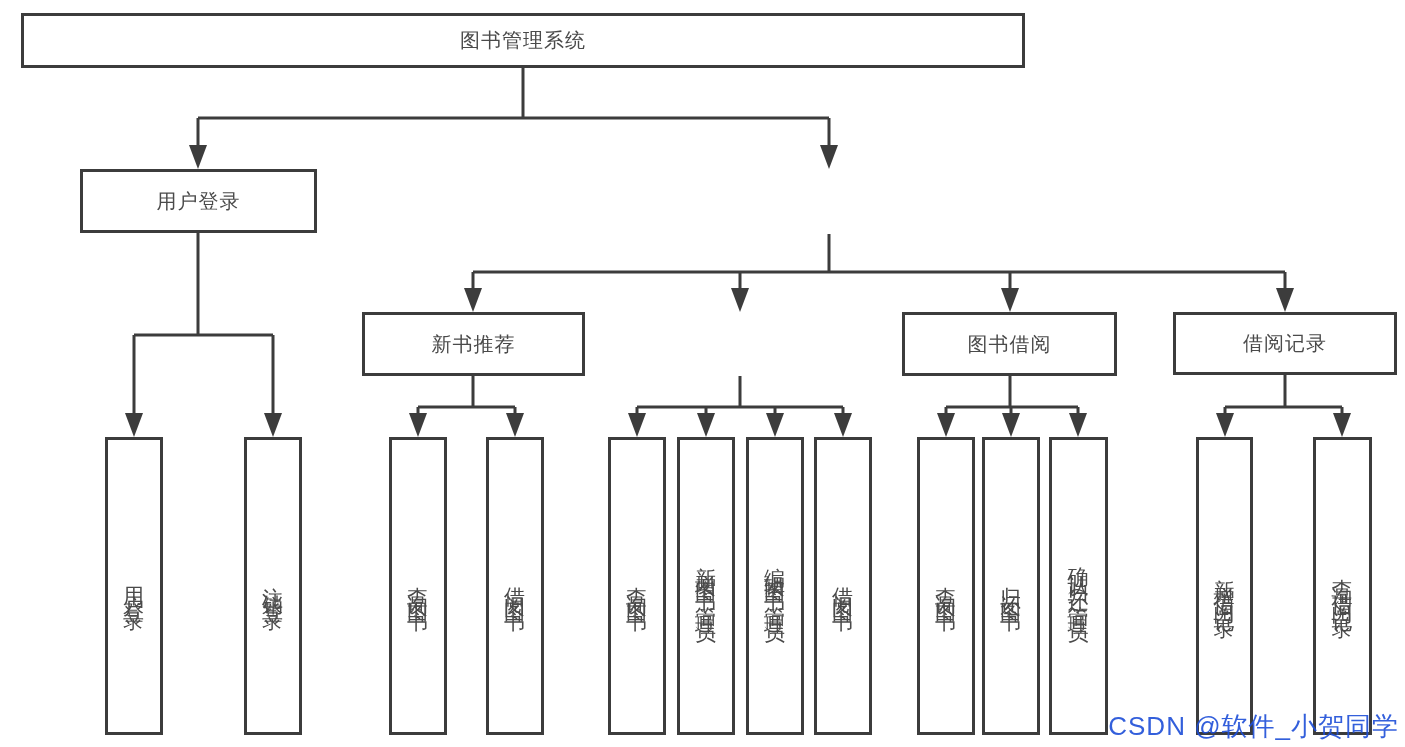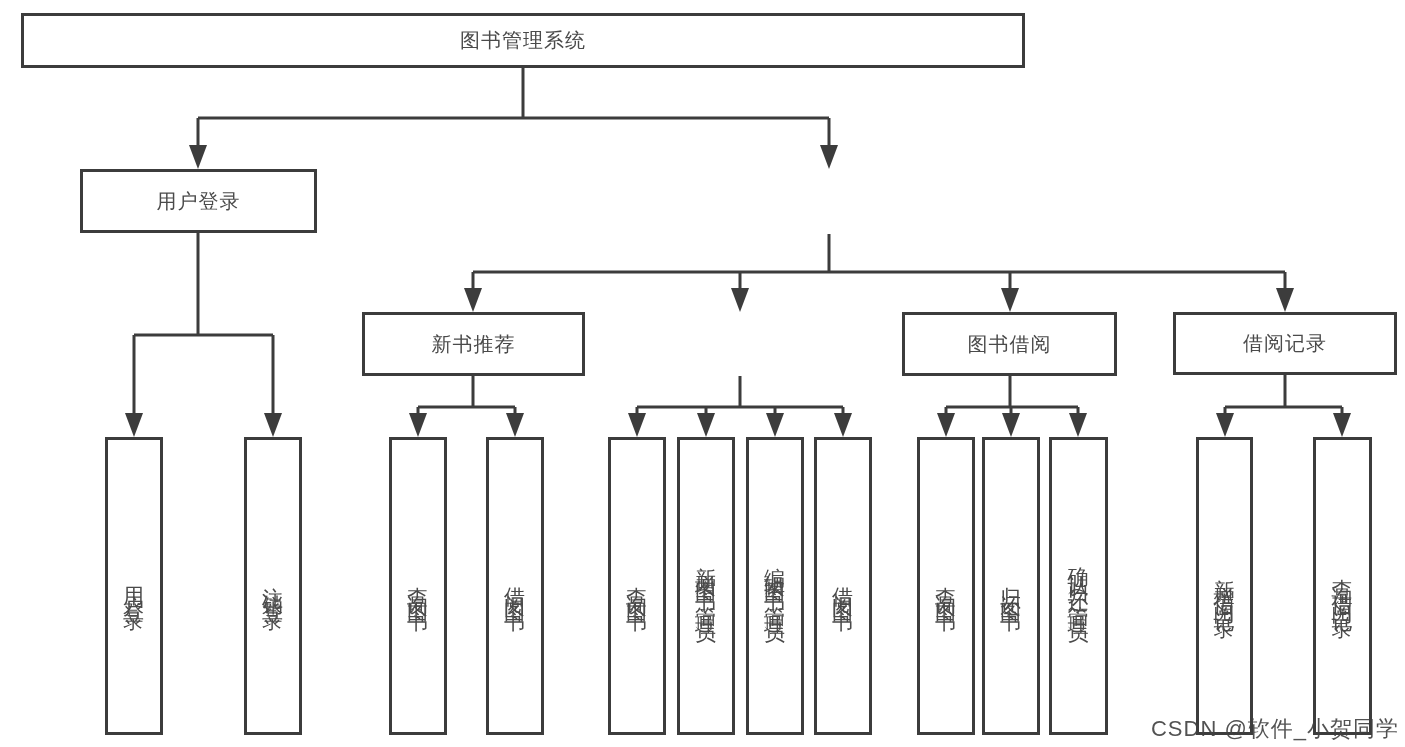--- a/index.html
+++ b/index.html
@@ -32,22 +32,22 @@
     text-orientation:mixed;
     font-size:21px;
     letter-spacing:8px;
     line-height:1;
   }
   #watermark{
     position:absolute;
     right:6px;
     bottom:3px;
     z-index:5;
-    font-size:22px;
-    color:#404040;
+    font-size:26px;
+    color:#1d4ed8;
     opacity:.9;
     letter-spacing:1px;
     white-space:nowrap;
   }
 </style>
 </head>
 <body>
 
 <div id="stage">
 

